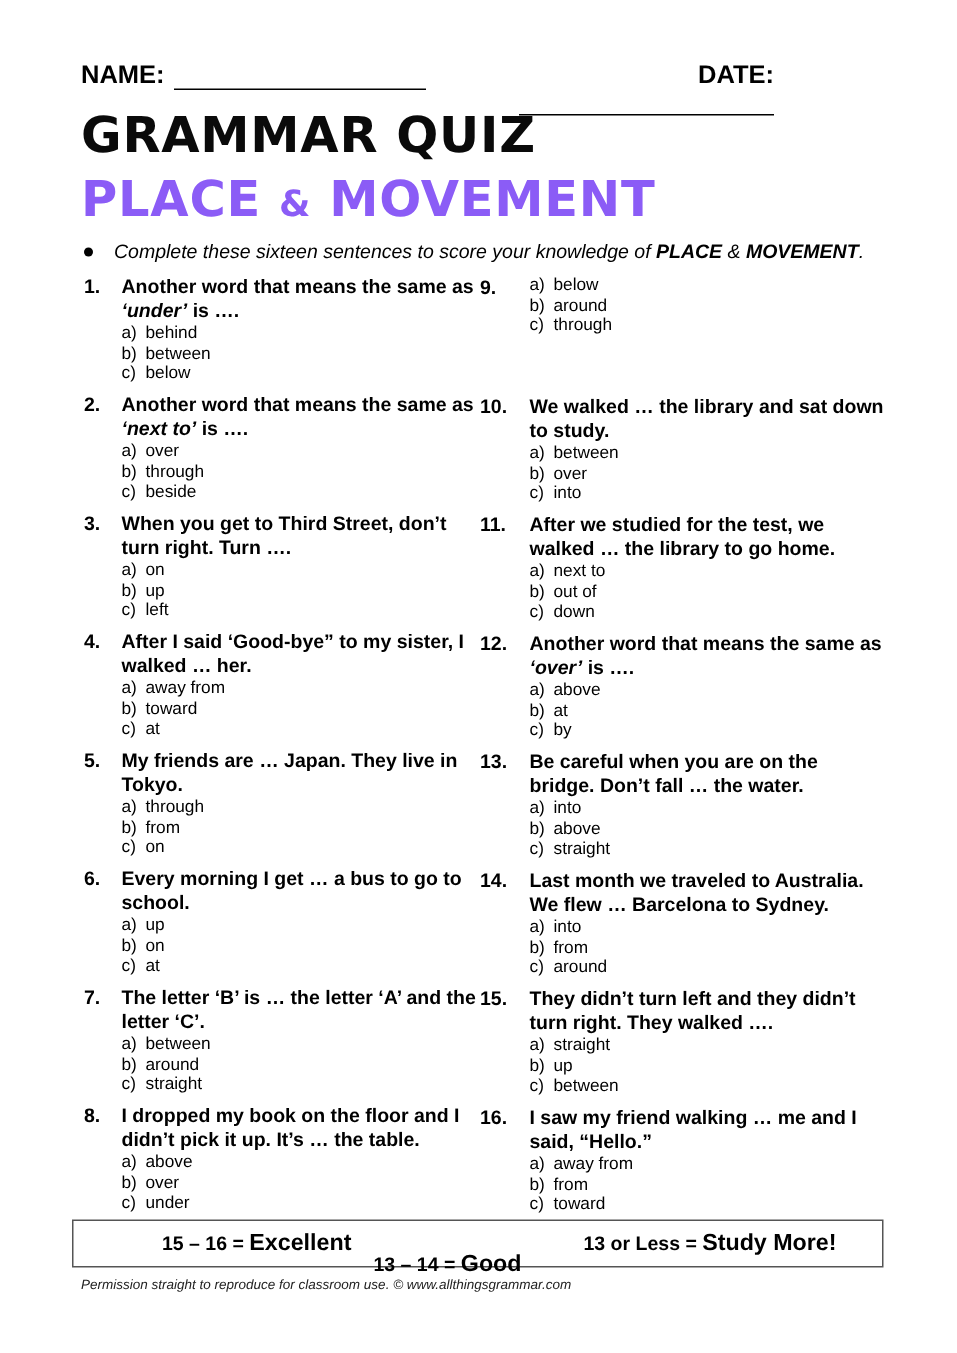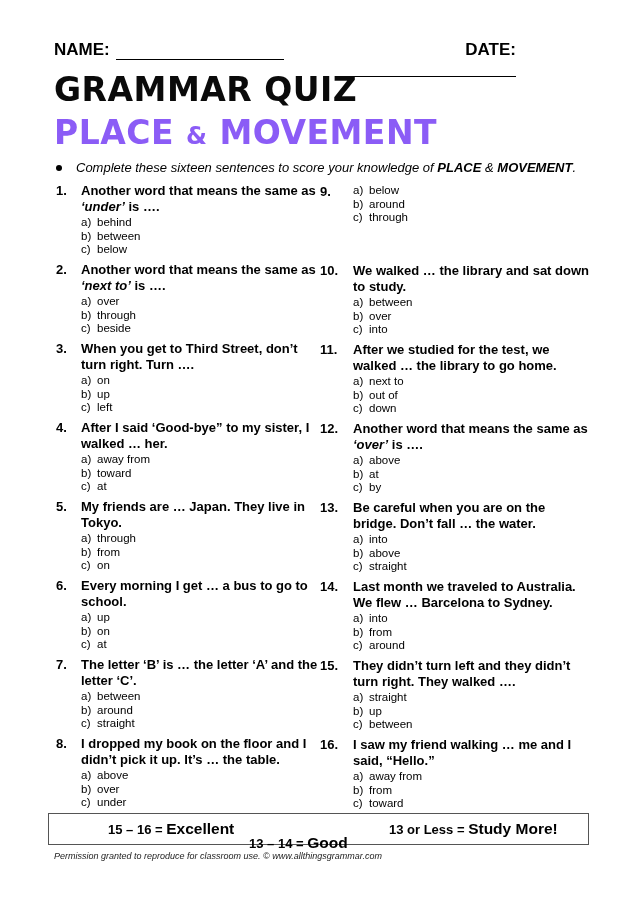--- a/index.html
+++ b/index.html
@@ -212,13 +212,13 @@
       </div>
     </div>
   </div>
 
 <div class="score-box">
   <div class="item s1"><span class="range">15 – 16 = </span><span class="label">Excellent</span></div>
   <div class="item s2"><span class="range">13 – 14 = </span><span class="label">Good</span></div>
   <div class="item s3"><span class="range">13 or Less = </span><span class="label">Study More!</span></div>
 </div>
 
-<div class="footer">Permission granted to reproduce for classroom use.  © www.allthingsgrammar.com</div>
+<div class="footer">Permission straight to reproduce for classroom use.  © www.allthingsgrammar.com</div>
 
 </body></html>

